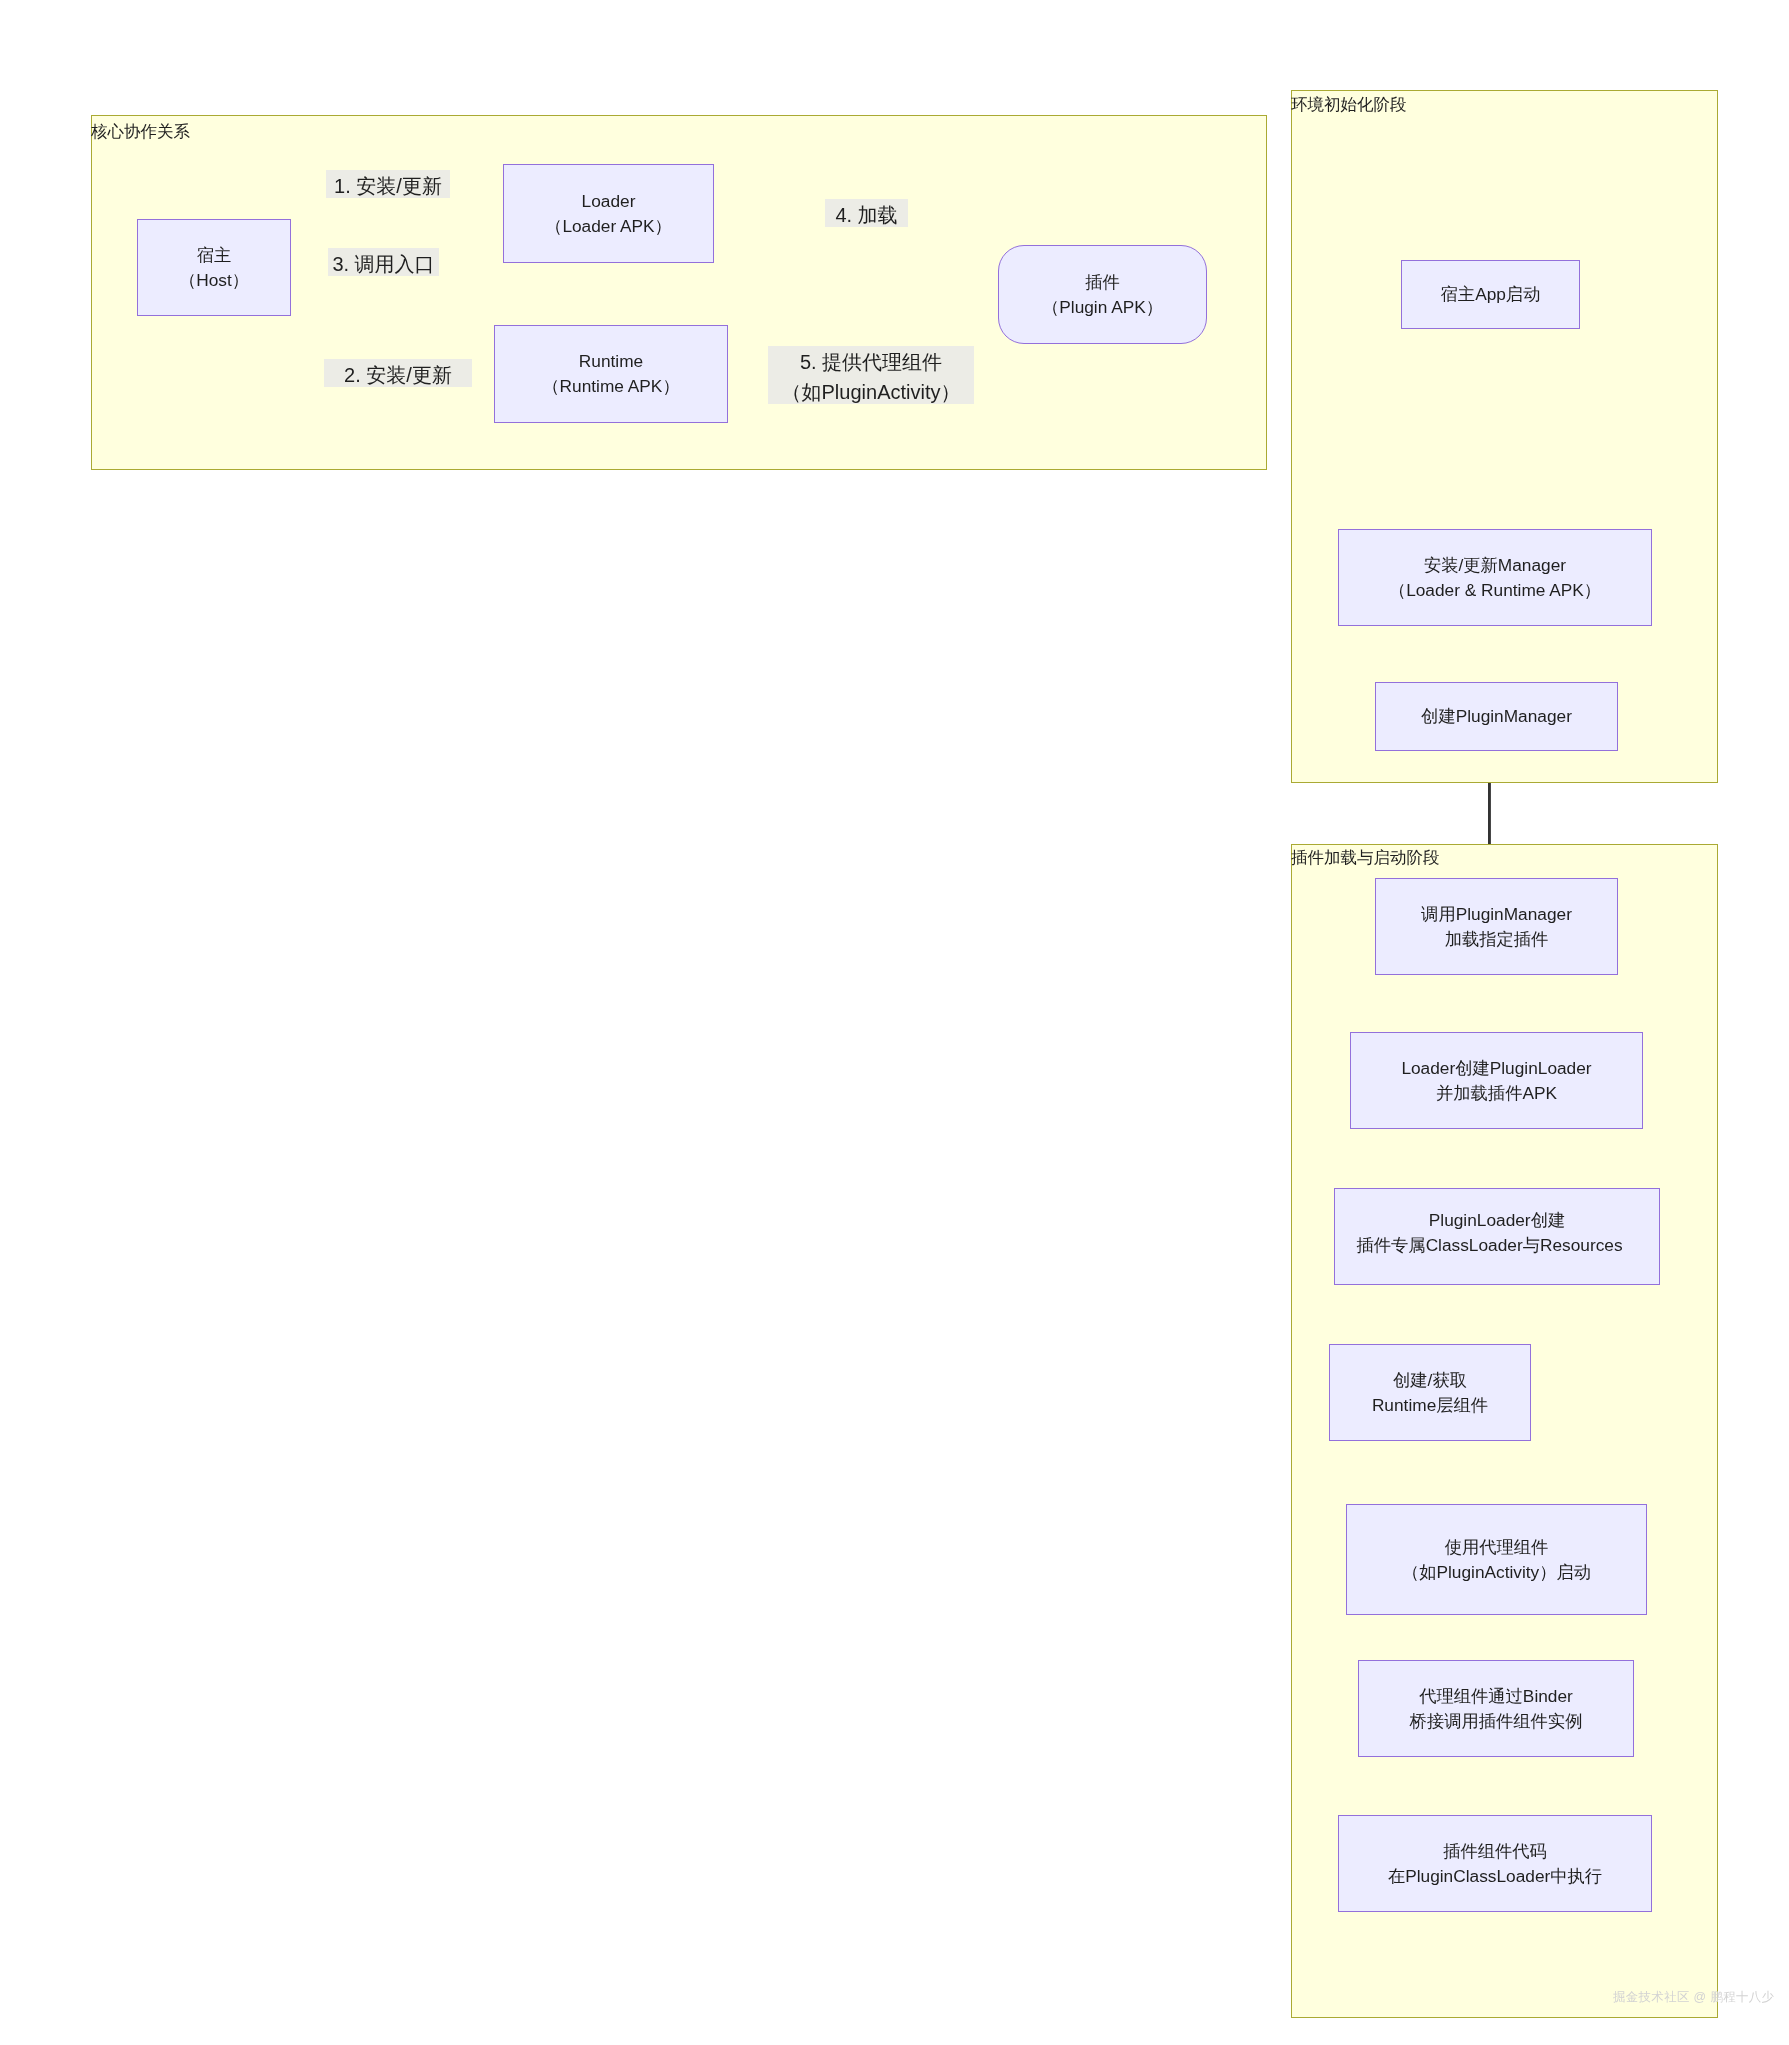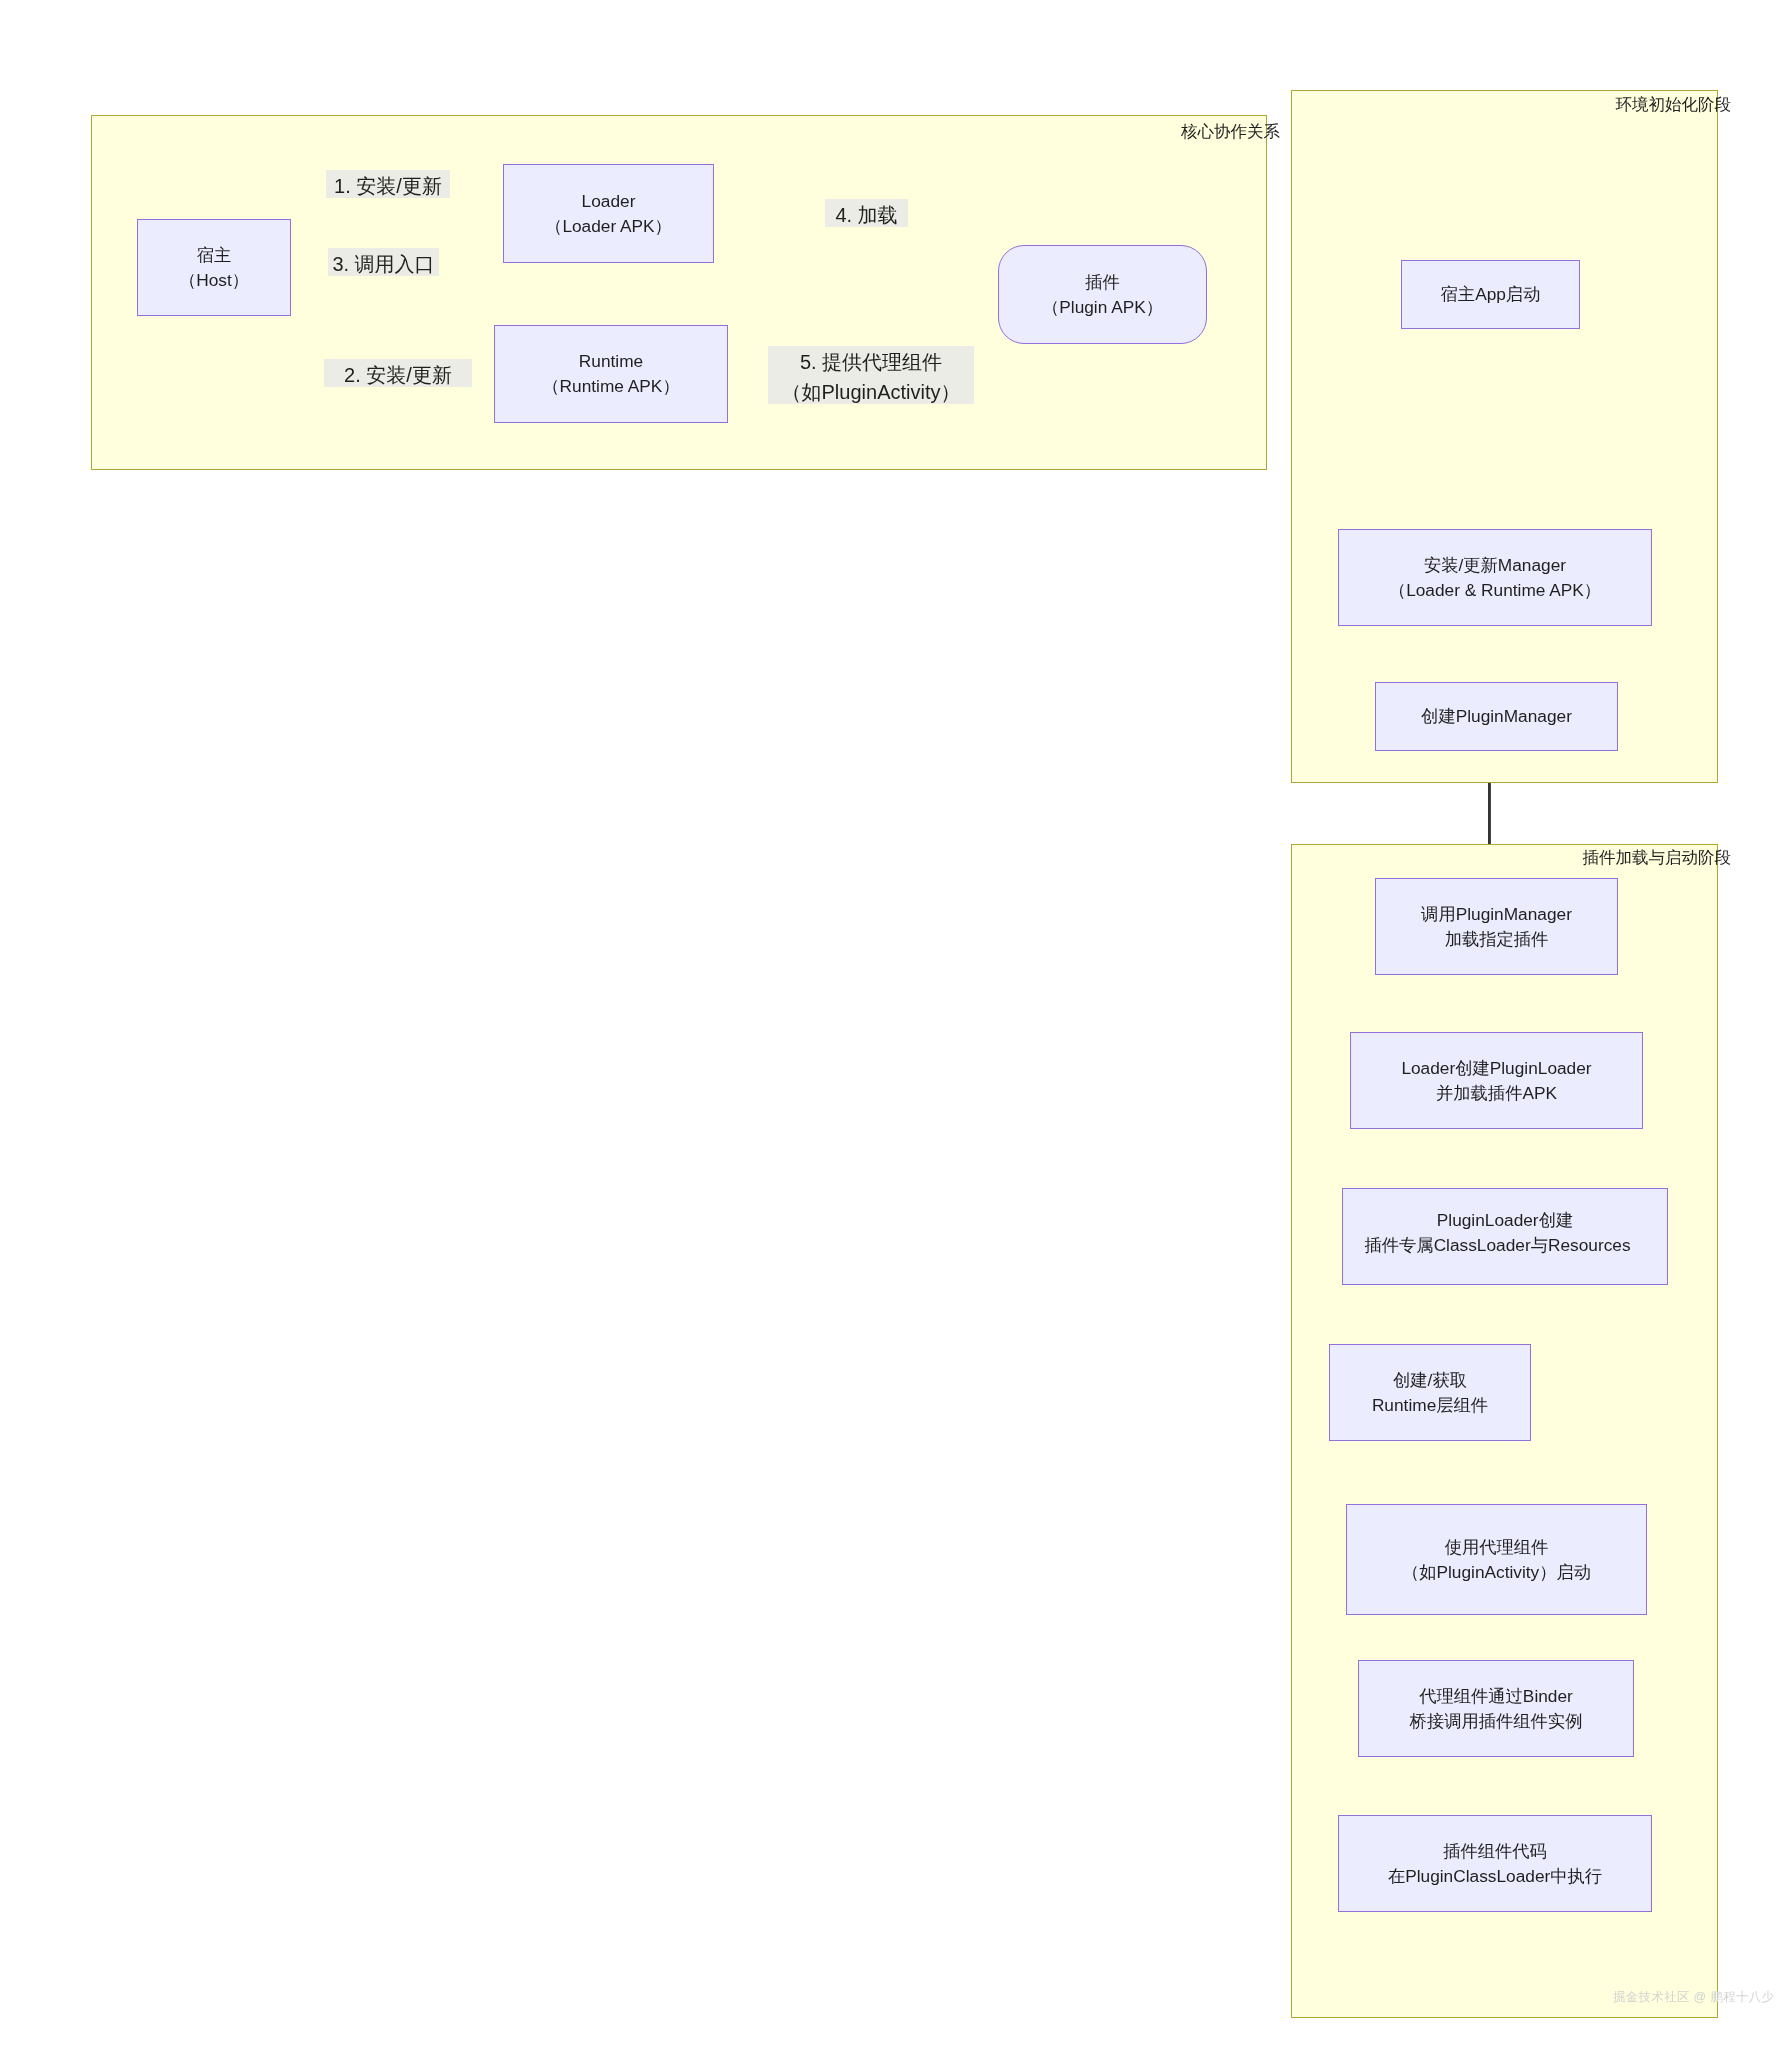--- a/index.html
+++ b/index.html
@@ -26,26 +26,25 @@
   .panel {
     position: absolute;
     background: #ffffde;
     border: 1.7px solid #aaaa33;
     box-sizing: border-box;
   }
   .panel-title {
     position: absolute;
     left: 0;
     right: 0;
-    text-align: right;
+    text-align: left;
     color: #1f1f1f;
     font-size: 16.5px;
     line-height: 1.2;
     white-space: nowrap;
-    padding-left: 13px;
   }
 
   
   .node {
     position: absolute;
     background: #ececff;
     border: 1.7px solid #9370db;
     box-sizing: border-box;
     display: flex;
     flex-direction: column;
@@ -202,21 +201,21 @@
   <div class="node" style="left:1375px; top:878px; width:243px; height:97px;">
     <span class="ln">调用PluginManager</span>
     <span class="ln">加载指定插件</span>
   </div>
 
   <div class="node" style="left:1350px; top:1032px; width:293px; height:97px;">
     <span class="ln">Loader创建PluginLoader</span>
     <span class="ln">并加载插件APK</span>
   </div>
 
-  <div class="node clip" style="left:1334px; top:1188px; width:326px; height:97px;margin-left:8px;">
+  <div class="node clip" style="left:1334px; top:1188px; width:326px; height:97px;">
     <span class="ln">PluginLoader创建</span>
     <span class="ln overflow">插件专属ClassLoader与Resources</span>
   </div>
 
   <div class="node" style="left:1329px; top:1344px; width:202px; height:97px;">
     <span class="ln">创建/获取</span>
     <span class="ln">Runtime层组件</span>
   </div>
 
   <div class="node" style="left:1346px; top:1504px; width:301px; height:111px;">

